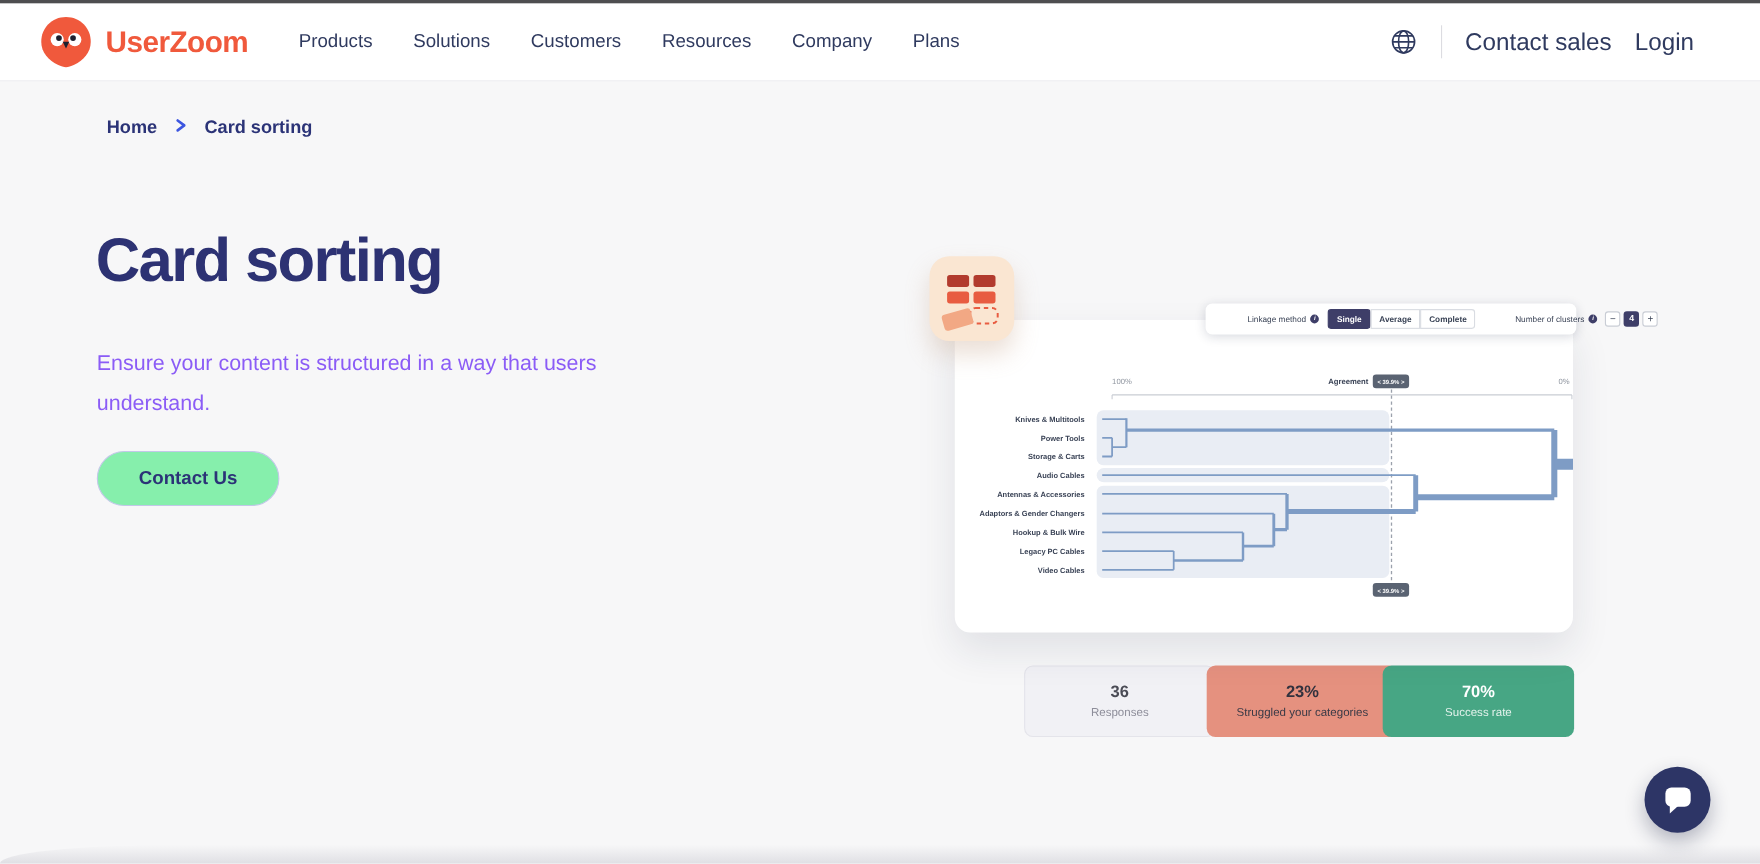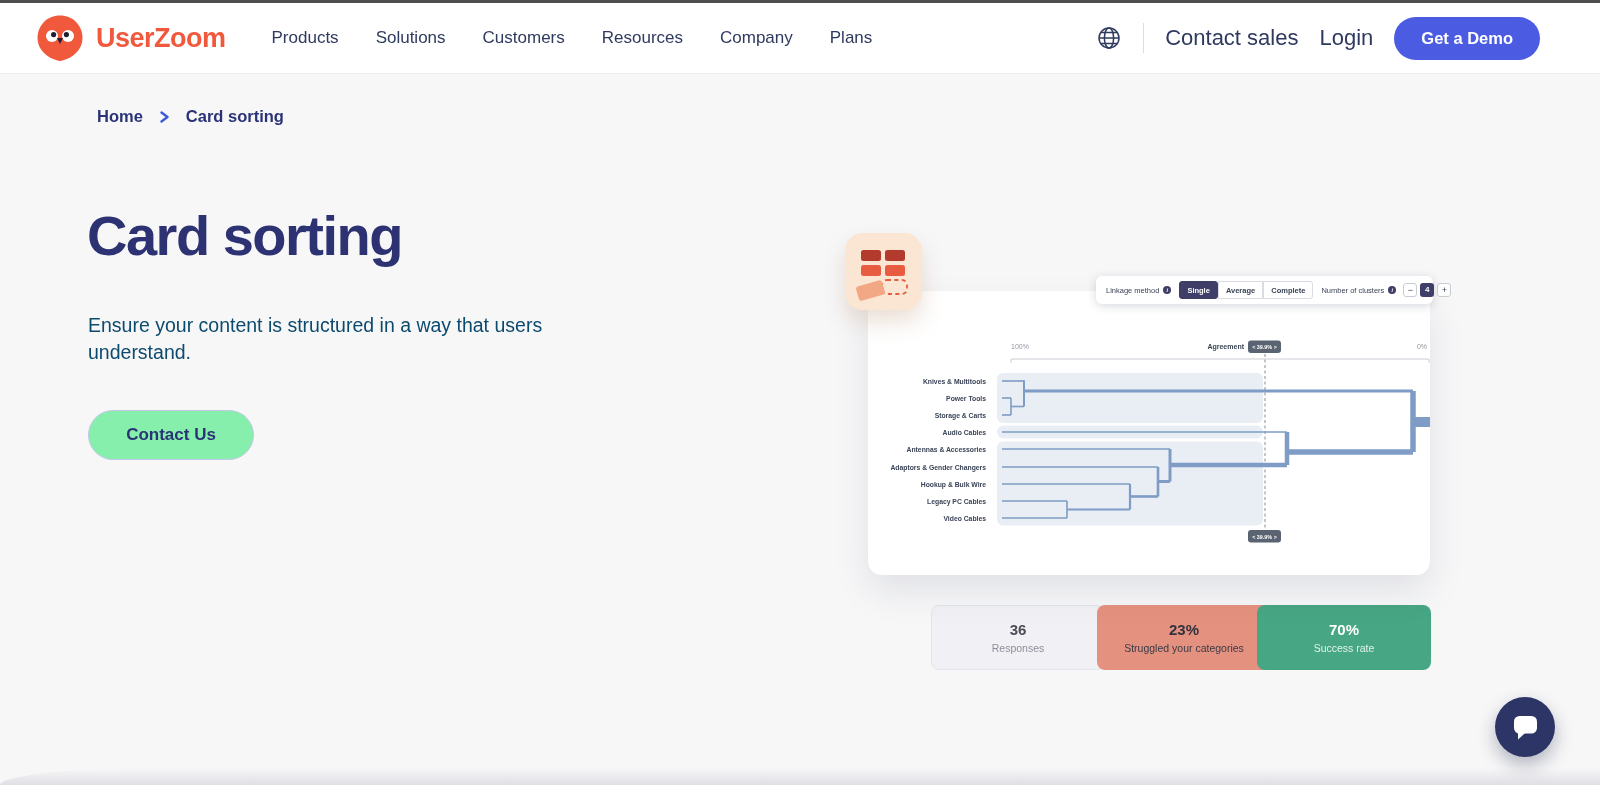--- a/index.html
+++ b/index.html
@@ -18,45 +18,45 @@
   .nav-item { font-size:17px; color:#2F3A5F; cursor:pointer; }
   .header-right { margin-left:auto; display:flex; align-items:center; gap:21px; }
   .globe { display:flex; cursor:pointer; }
   .hdr-divider { width:1px; height:30px; background:#DCDCE1; }
   .header-link { font-size:22px; color:#2F3A5F; cursor:pointer; }
   .demo-btn { background:#4B5CE3; color:#fff; border:none; border-radius:22px;
               padding:12px 27px; font-size:16.5px; font-weight:bold; cursor:pointer;
               font-family:"Liberation Sans", sans-serif; }
 
   
-  .breadcrumb { position:absolute; top:107px; left:97px; display:flex; align-items:center;
+  .breadcrumb { position:absolute; top:107px; left:97px; display:flex; align-items:flex-start;
                 gap:16px; font-size:16.5px; font-weight:bold; color:#2B3377; z-index:5; }
   .crumb-home { cursor:pointer; }
 
   
   .hero-title { position:absolute; left:87px; top:203px; font-size:56px; font-weight:800;
                 letter-spacing:-1.5px; color:#2D3273; }
   .hero-desc { position:absolute; left:88px; top:312px; width:470px; font-size:19.5px;
-               line-height:27px; color:#0c4a6e; }
+               line-height:37px; color:#8b5cf6; }
   .contact-btn { position:absolute; left:88px; top:410px; width:166px; height:50px;
                  border-radius:26px; border:1.5px solid #C2C8E8; background:#86efac;
                  color:#2B3377; font-size:17px; font-weight:bold; cursor:pointer;
                  font-family:"Liberation Sans", sans-serif; }
 
   
   .icon-card { position:absolute; left:845px; top:233px; width:77px; height:77px;
                background:#FAE6D2; border-radius:18px; z-index:12;
                box-shadow:0 12px 22px rgba(190,150,120,0.30); }
   .chart-card { position:absolute; left:868px; top:291px; width:562px; height:284px;
                 background:#FFFFFF; border-radius:14px; z-index:5;
                 box-shadow:0 16px 36px rgba(30,40,70,0.10); }
   .toolbar { position:absolute; left:1096px; top:276px; width:337px; height:28px;
              background:#FFFFFF; border-radius:6px; z-index:15; display:flex; align-items:center;
              padding:0 10px; gap:4px; box-shadow:0 2px 10px rgba(30,40,70,0.18); }
-  .tb-label { font-size:7.5px; color:#3A4356; white-space:nowrap; }
+  .tb-label { font-size:7.5px; color:#3A4356; white-space:nowrap;margin-left:28px; }
   .info-dot { width:8px; height:8px; border-radius:50%; background:#3E3E68; color:#fff;
               font-size:5.5px; line-height:8px; text-align:center; font-weight:bold;
               font-style:italic; cursor:pointer; flex:0 0 auto; }
   .seg { display:flex; margin-left:4px; }
   .seg-btn { height:18px; padding:0 7px; display:flex; align-items:center; font-size:7.5px;
              font-weight:bold; color:#3A4356; background:#fff; border:0.5px solid #D9DCE2;
              cursor:pointer; white-space:nowrap; }
   .seg-btn:first-child { border-radius:3px 0 0 3px; }
   .seg-btn:last-child { border-radius:0 3px 3px 0; }
   .seg-btn.selected { background:#3E3E68; border-color:#3E3E68; color:#fff; border-radius:3px; }
@@ -119,21 +119,20 @@
     <span class="globe">
       <svg width="26" height="26" viewBox="0 0 26 26" fill="none" stroke="#2F3A5F" stroke-width="1.5">
         <circle cx="13" cy="13" r="10"></circle>
         <ellipse cx="13" cy="13" rx="4.6" ry="10"></ellipse>
         <path d="M3.2 13 H22.8 M4.6 7.6 H21.4 M4.6 18.4 H21.4"></path>
       </svg>
     </span>
     <span class="hdr-divider"></span>
     <span class="header-link">Contact sales</span>
     <span class="header-link">Login</span>
-    <button class="demo-btn">Get a Demo</button>
   </div>
 </header>
 
 <div class="breadcrumb">
   <span class="crumb-home">Home</span>
   <svg width="11" height="14" viewBox="0 0 11 14">
     <path d="M2.5 2.5 L8.5 7 L2.5 11.5" fill="none" stroke="#3D56E0" stroke-width="2.4" stroke-linecap="round" stroke-linejoin="round"></path>
   </svg>
   <span>Card sorting</span>
 </div>

